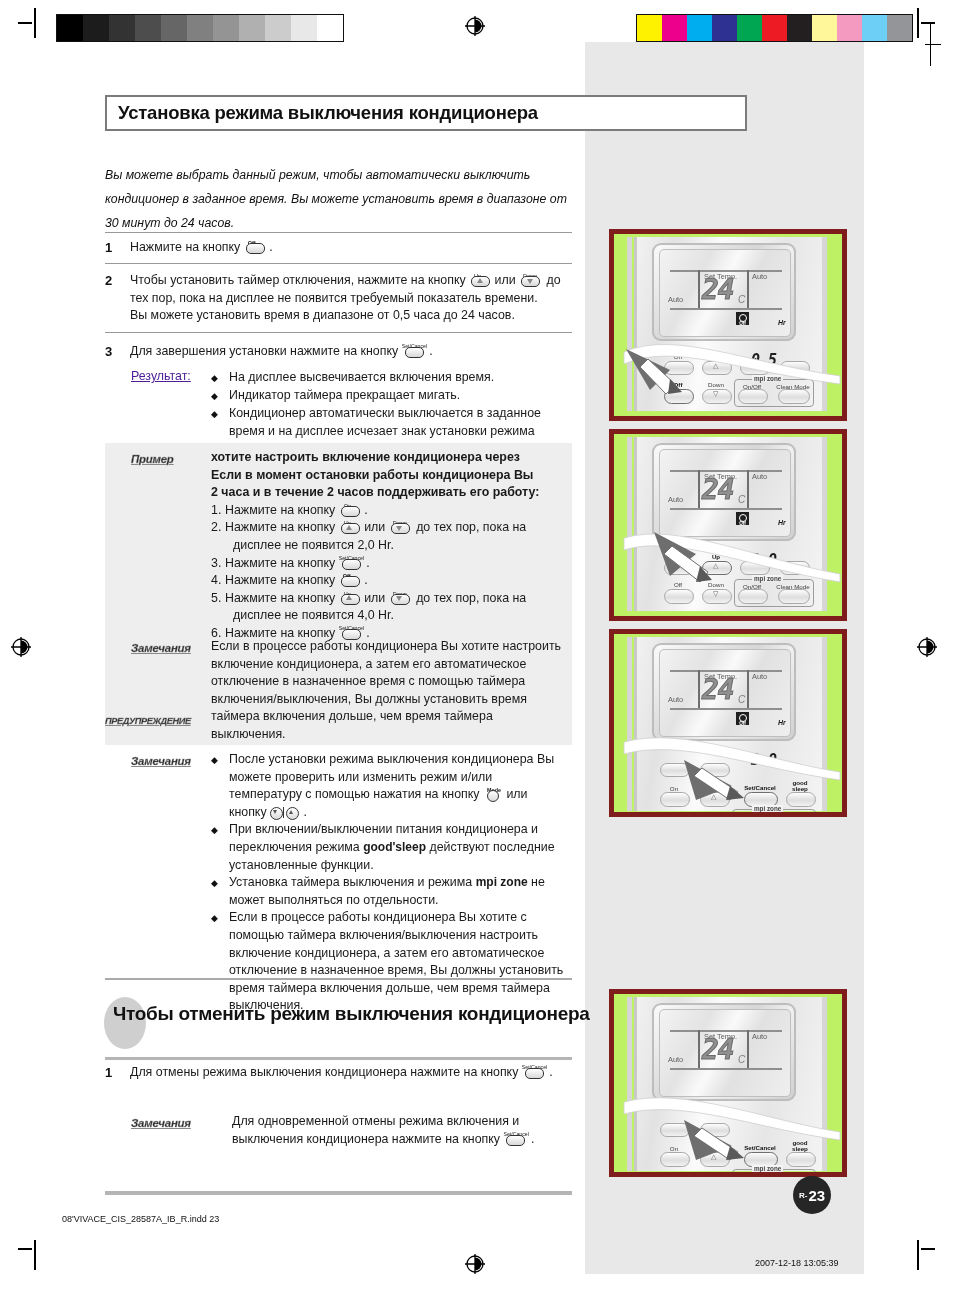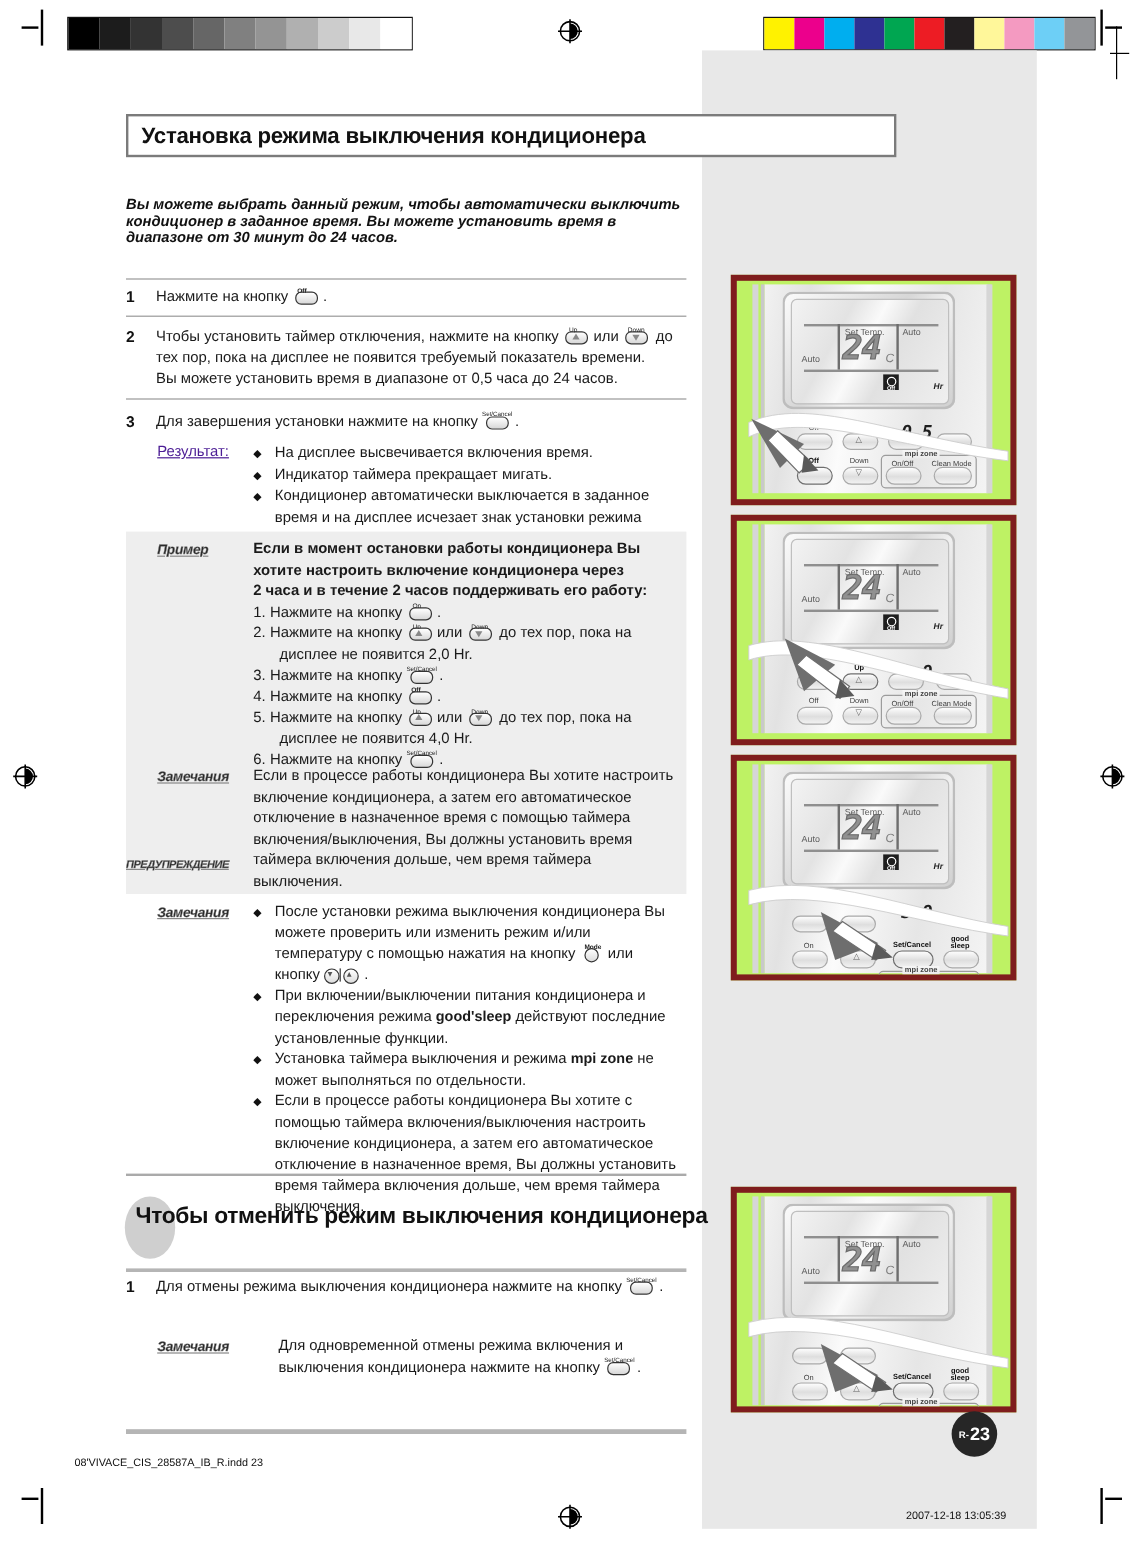--- a/index.html
+++ b/index.html
@@ -31,21 +31,21 @@
     display:flex;align-items:center;
   }
   .page-title-box .t{
     font-size:18.5px;font-weight:bold;letter-spacing:-0.2px;
     padding-left:11px;color:#111;
   }
 
   
   .intro{
     position:absolute;left:105px;top:163px;width:470px;
-    font-size:12.3px;font-weight:bold;font-style:italic;line-height:14px;
+    font-size:12.3px;font-weight:normal;font-style:italic;line-height:24px;
     color:#111;
   }
 
   
   .rule{position:absolute;background:#999;height:1px;}
 
   .step{position:absolute;display:flex;}
   .step .num{
     width:25px;font-size:13px;font-weight:bold;flex:none;color:#111;
     line-height:17px;
@@ -318,22 +318,22 @@
   </div>
 </div>
 
 <div class="grey-block" style="left:105px;top:443px;width:467px;height:302px;"></div>
 
 <div class="ex-row" style="left:131px;top:449px;">
   <div class="ex-label">
     <span class="note-label">Пример</span>
   </div>
   <div class="ex-body">
+    <div class="hd">хотите настроить включение кондиционера через</div>
     <div class="hd">Если в момент остановки работы кондиционера Вы</div>
-    <div class="hd">хотите настроить включение кондиционера через</div>
     <div class="hd">2 часа и в течение 2 часов поддерживать его работу:</div>
 
     <div style="position:relative;padding-left:14px;">
       <span style="position:absolute;left:0;">1.</span>
       <span>Нажмите на кнопку</span>
       <span style="display:inline-block;position:relative;width:22px;height:12px;vertical-align:-2px;">
         <span style="position:absolute;left:5px;top:-6px;font-size:5.5px;">On</span>
         <span style="position:absolute;left:2px;top:2px;width:17px;height:9px;border:1px solid #333;border-radius:5px;background:linear-gradient(180deg,#fff,#d8d8d8);"></span>
       </span>
       <span>.</span>

